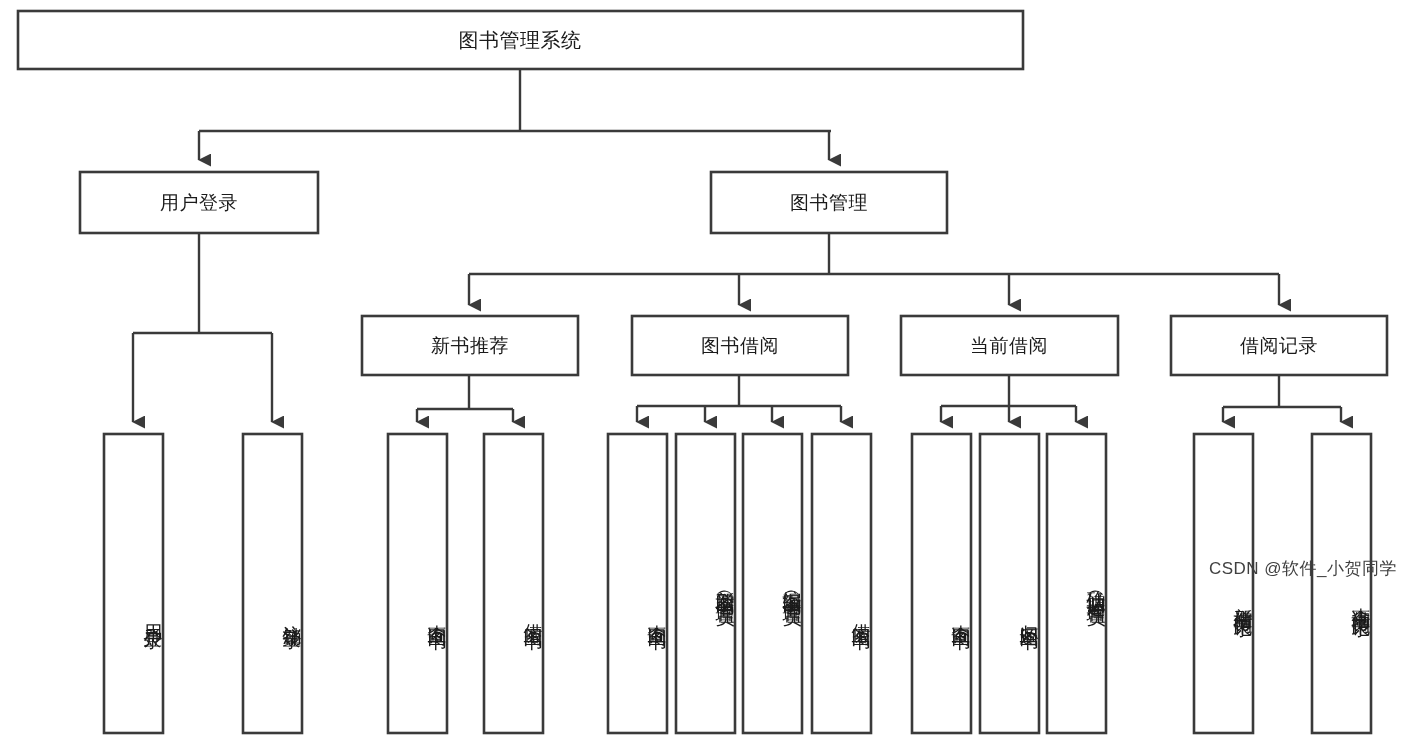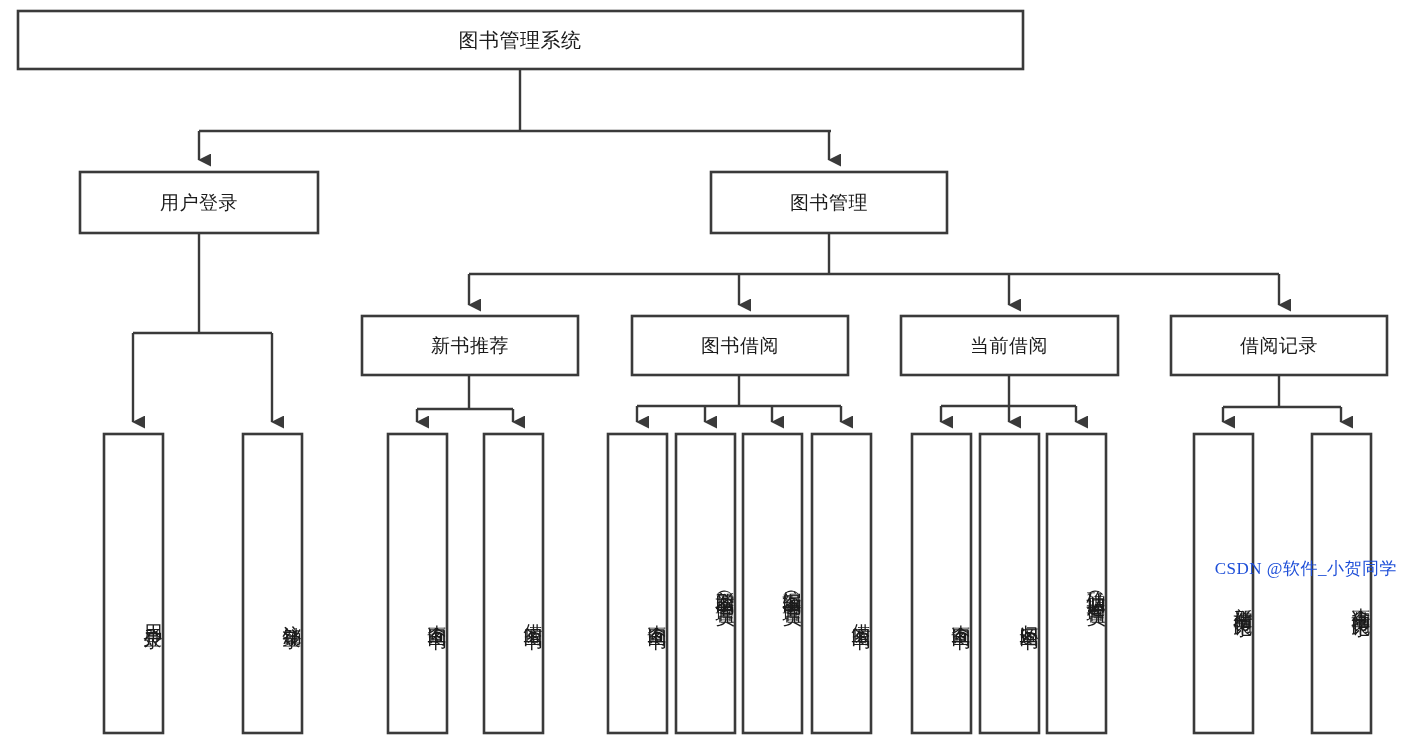--- a/index.html
+++ b/index.html
@@ -66,23 +66,23 @@
     color: #1b1b1b;
     letter-spacing: 2.5px;
     white-space: nowrap;
     pointer-events: none;
     user-select: none;
   }
   .watermark {
     position: absolute;
     right: 8px;
     bottom: 4px;
-    font-family: Liberation Serif, serif;
+    font-family: Liberation Sans, sans-serif;
     font-size: 17px;
-    color: #1d4ed8;
+    color: #404040;
     letter-spacing: 0.5px;
     white-space: nowrap;
   }
 </style>
 </head>
 <body>
 
 <div id="diagram-root">
 
   <svg id="diagram-svg" viewBox="0 0 1405 747">

